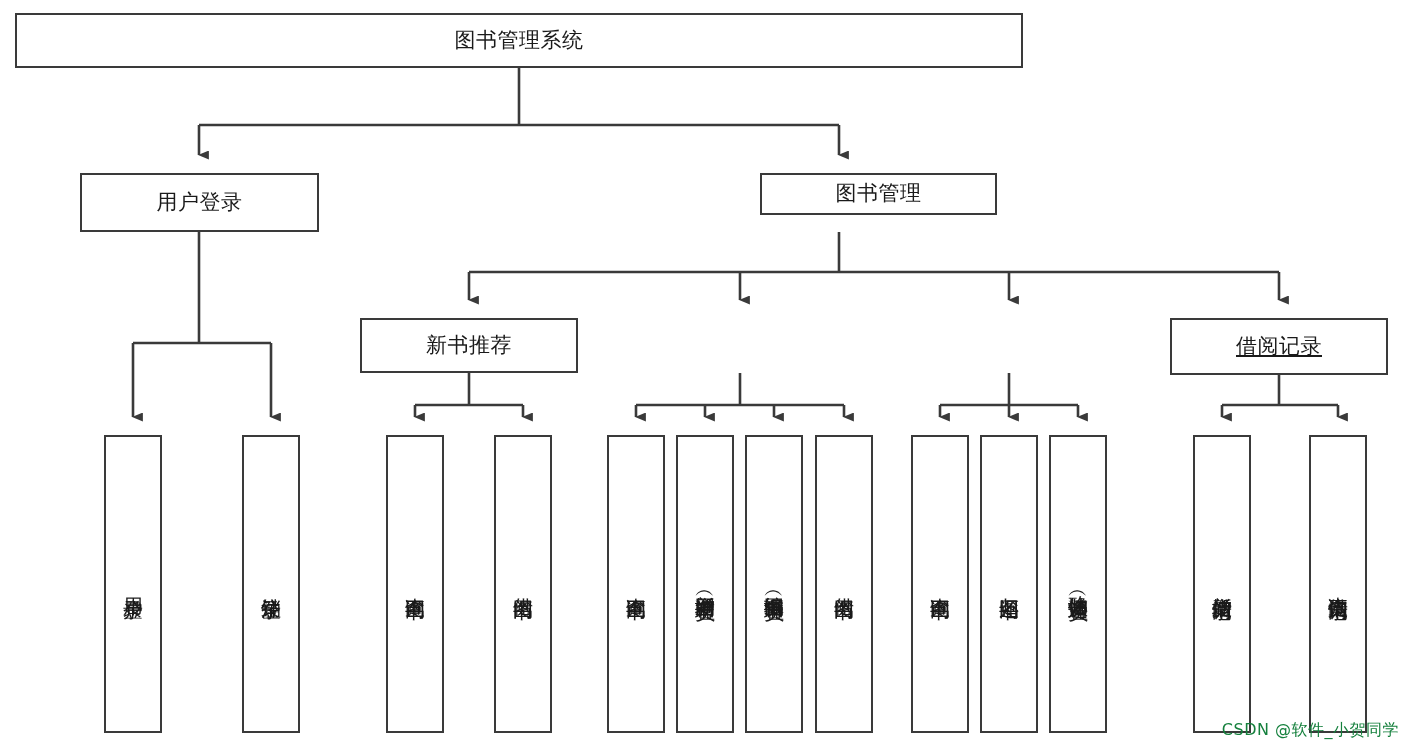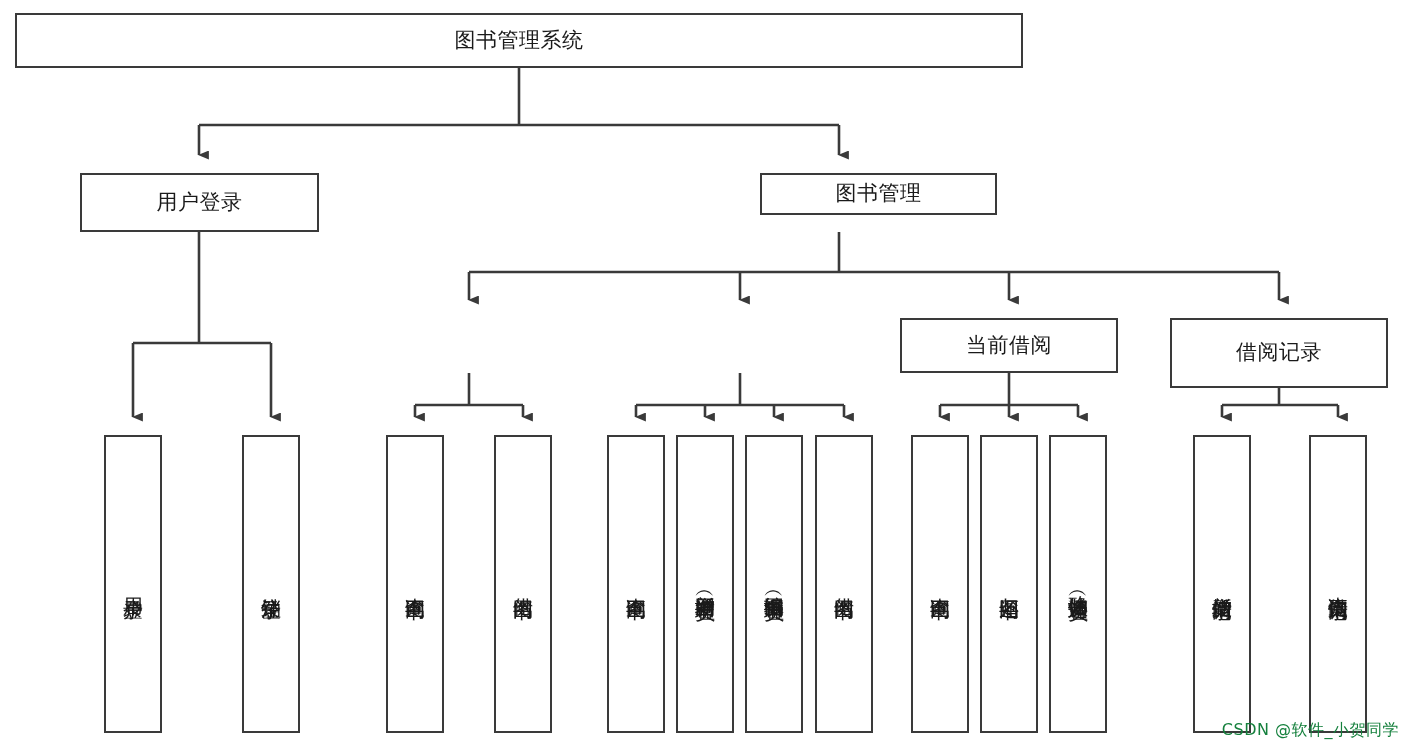--- a/index.html
+++ b/index.html
@@ -120,24 +120,24 @@
     <span>图书管理系统</span>
   </div>
 
   <div class="node horiz" style="left:80px; top:173px; width:239px; height:59px;">
     <span>用户登录</span>
   </div>
   <div class="node horiz" style="left:712px; top:173px; width:237px; height:42px;margin-left:48px;">
     <span>图书管理</span>
   </div>
 
-  <div class="node horiz" style="left:900px; top:318px; width:218px; height:55px;">
-    <span>当前借阅</span>
+  <div class="node horiz" style="left:360px; top:318px; width:218px; height:55px;">
+    <span>新书推荐</span>
   </div>
-  <div class="node horiz" style="left:1170px; top:318px; width:218px; height:70px;">
+  <div class="node horiz" style="left:1170px; top:318px; width:218px; height:57px;text-decoration:underline;">
     <span>借阅记录</span>
   </div>
 
   <div class="node vert" style="left:104px; top:435px; width:58px; height:298px;">
     <span>用户登录</span>
   </div>
   <div class="node vert" style="left:242px; top:435px; width:58px; height:298px;">
     <span>注销登录</span>
   </div>
 

